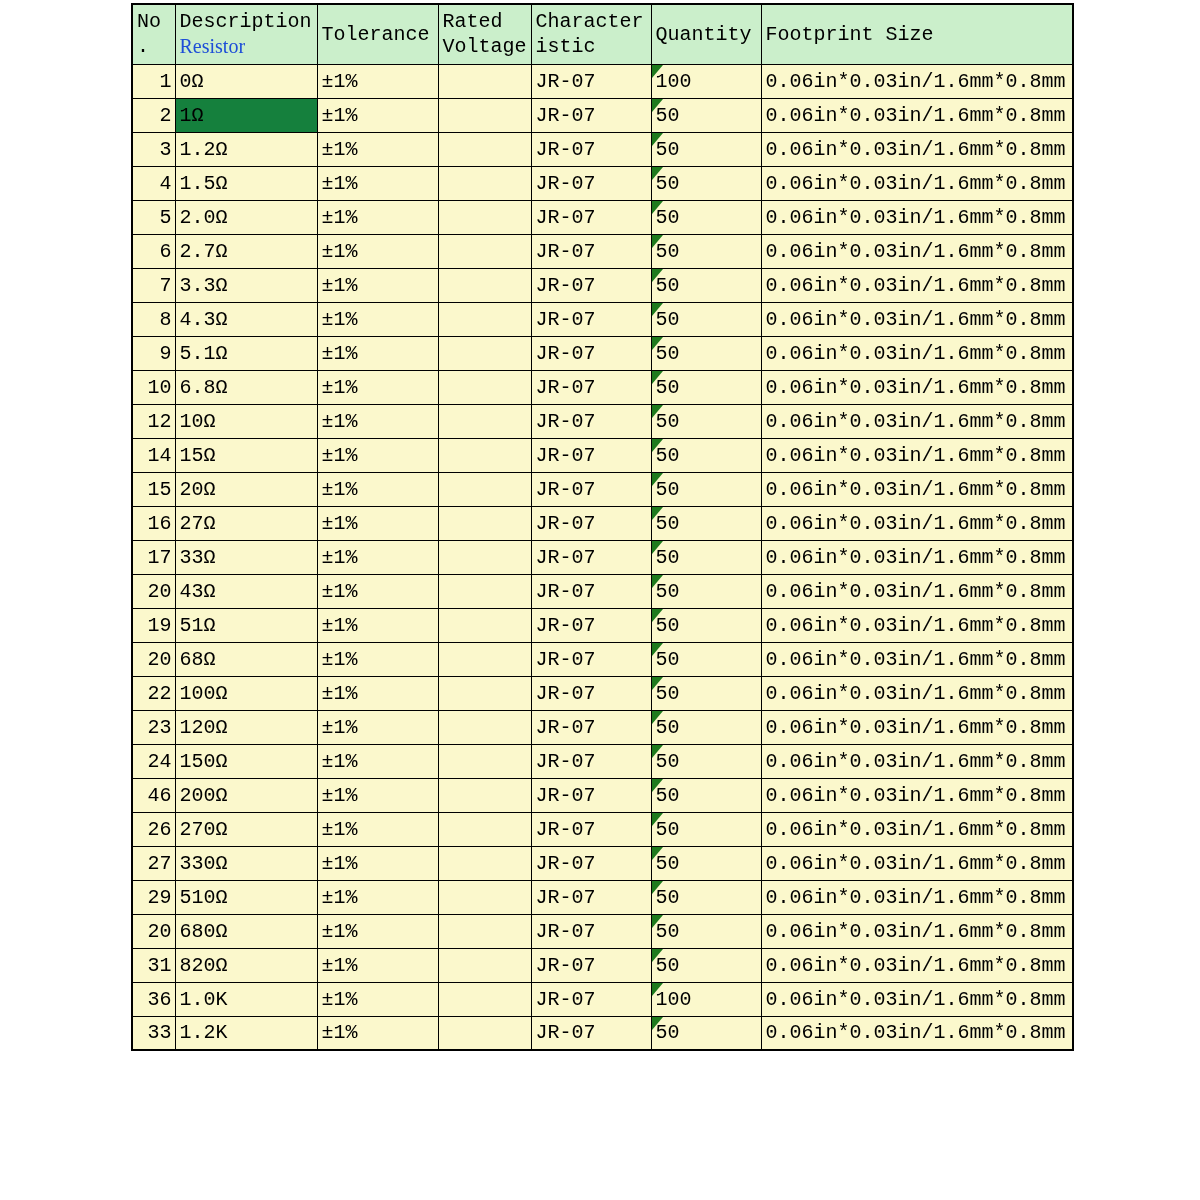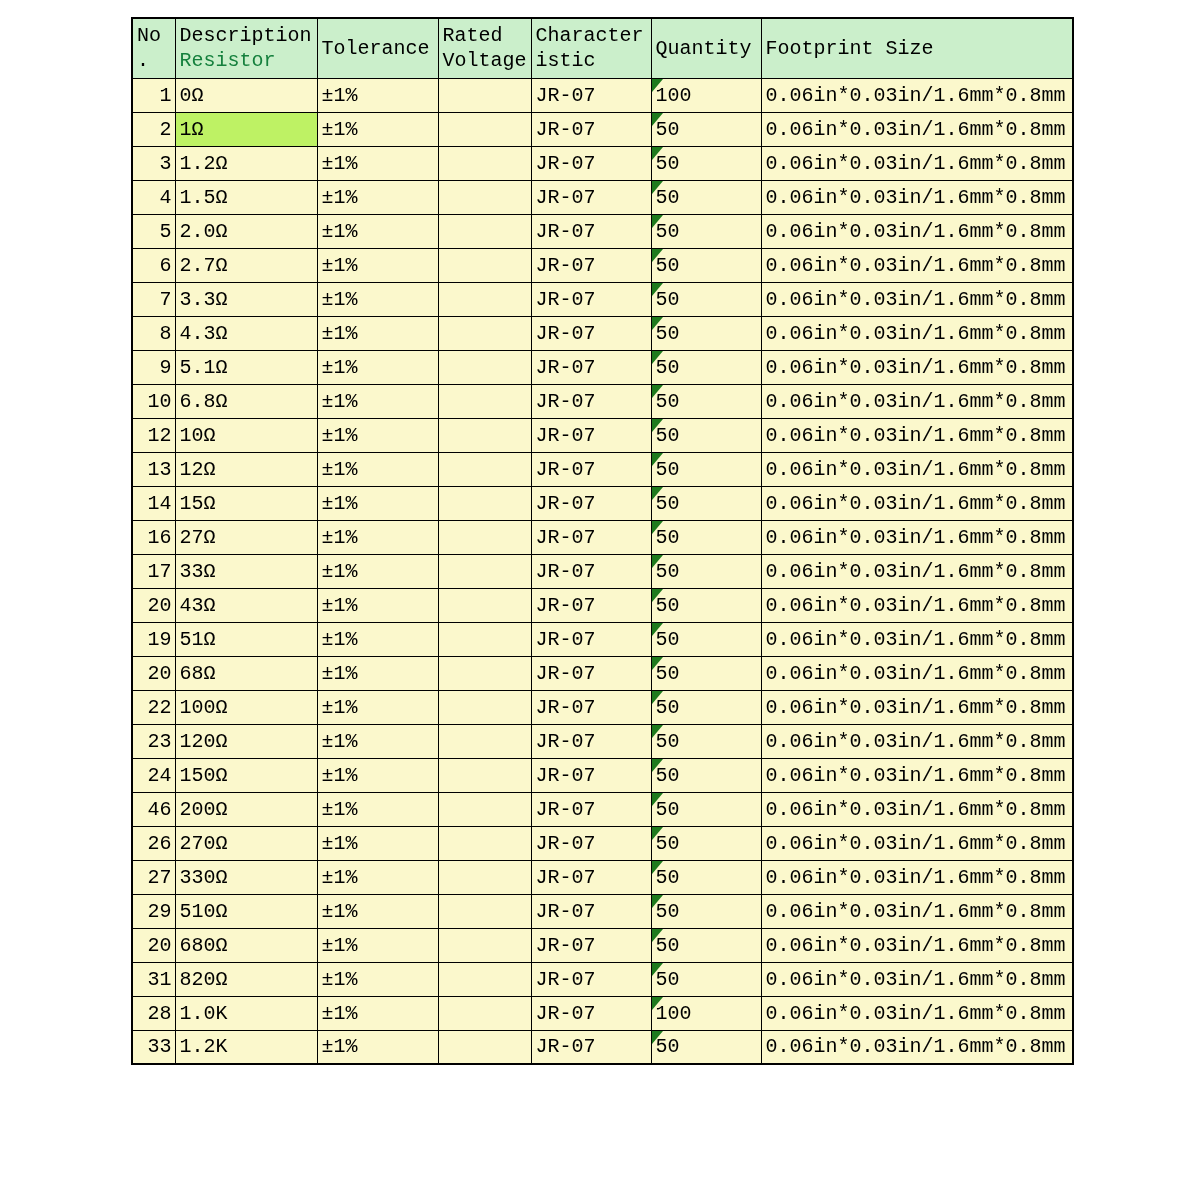--- a/index.html
+++ b/index.html
@@ -14,52 +14,51 @@
     position: absolute;
     left: 131px;
     top: 3px;
   }
   table.spec {
     border-collapse: collapse;
     table-layout: fixed;
     width: 941px;
     height: 866px;
     border: 2px solid #000000;
-    margin-top: 14px;
   }
   .spec th, .spec td {
     border: 1px solid #000000;
     padding: 0 4px;
     white-space: nowrap;
     overflow: hidden;
     color: #000000;
     font-size: 20px;
     line-height: 1.25;
   }
   .spec thead tr { height: 60px; }
   .spec thead th {
     background: #cbefcb;
     font-weight: normal;
     text-align: left;
     vertical-align: middle;
     font-size: 20px;
   }
   .hline { display: block; }
-  .subtitle-red { color: #15803d; }
+  .subtitle-red { color: #1d4ed8; font-family: Liberation Serif, serif; }
   .spec tbody tr { height: 34px; }
   .spec tbody td {
     background: #fbf8cc;
     vertical-align: middle;
     text-align: left;
   }
   .spec tbody td.col-no {
     text-align: right;
     padding-right: 3px;
   }
-  .spec tbody td.highlight { background: #bef264; }
+  .spec tbody td.highlight { background: #15803d; }
   .spec tbody td.col-qty { position: relative; }
   .flag {
     position: absolute;
     top: 0;
     left: 0;
     width: 0;
     height: 0;
     border-top: 13px solid #1e7a1e;
     border-right: 11px solid transparent;
   }
@@ -201,38 +200,38 @@
         <tr>
           <td class="col-no">12</td>
           <td class="col-desc">10Ω</td>
           <td class="col-tol">±1%</td>
           <td class="col-rv"></td>
           <td class="col-char">JR-07</td>
           <td class="col-qty"><span class="flag"></span>50</td>
           <td class="col-fp">0.06in*0.03in/1.6mm*0.8mm</td>
         </tr>
         <tr>
-          <td class="col-no">13</td>
-          <td class="col-desc">12Ω</td>
-          <td class="col-tol">±1%</td>
-          <td class="col-rv"></td>
-          <td class="col-char">JR-07</td>
-          <td class="col-qty"><span class="flag"></span>50</td>
-          <td class="col-fp">0.06in*0.03in/1.6mm*0.8mm</td>
-        </tr>
-        <tr>
           <td class="col-no">14</td>
           <td class="col-desc">15Ω</td>
           <td class="col-tol">±1%</td>
           <td class="col-rv"></td>
           <td class="col-char">JR-07</td>
           <td class="col-qty"><span class="flag"></span>50</td>
           <td class="col-fp">0.06in*0.03in/1.6mm*0.8mm</td>
         </tr>
         <tr>
+          <td class="col-no">15</td>
+          <td class="col-desc">20Ω</td>
+          <td class="col-tol">±1%</td>
+          <td class="col-rv"></td>
+          <td class="col-char">JR-07</td>
+          <td class="col-qty"><span class="flag"></span>50</td>
+          <td class="col-fp">0.06in*0.03in/1.6mm*0.8mm</td>
+        </tr>
+        <tr>
           <td class="col-no">16</td>
           <td class="col-desc">27Ω</td>
           <td class="col-tol">±1%</td>
           <td class="col-rv"></td>
           <td class="col-char">JR-07</td>
           <td class="col-qty"><span class="flag"></span>50</td>
           <td class="col-fp">0.06in*0.03in/1.6mm*0.8mm</td>
         </tr>
         <tr>
           <td class="col-no">17</td>
@@ -345,21 +344,21 @@
         <tr>
           <td class="col-no">31</td>
           <td class="col-desc">820Ω</td>
           <td class="col-tol">±1%</td>
           <td class="col-rv"></td>
           <td class="col-char">JR-07</td>
           <td class="col-qty"><span class="flag"></span>50</td>
           <td class="col-fp">0.06in*0.03in/1.6mm*0.8mm</td>
         </tr>
         <tr>
-          <td class="col-no">28</td>
+          <td class="col-no">36</td>
           <td class="col-desc">1.0K</td>
           <td class="col-tol">±1%</td>
           <td class="col-rv"></td>
           <td class="col-char">JR-07</td>
           <td class="col-qty"><span class="flag"></span>100</td>
           <td class="col-fp">0.06in*0.03in/1.6mm*0.8mm</td>
         </tr>
         <tr>
           <td class="col-no">33</td>
           <td class="col-desc">1.2K</td>

